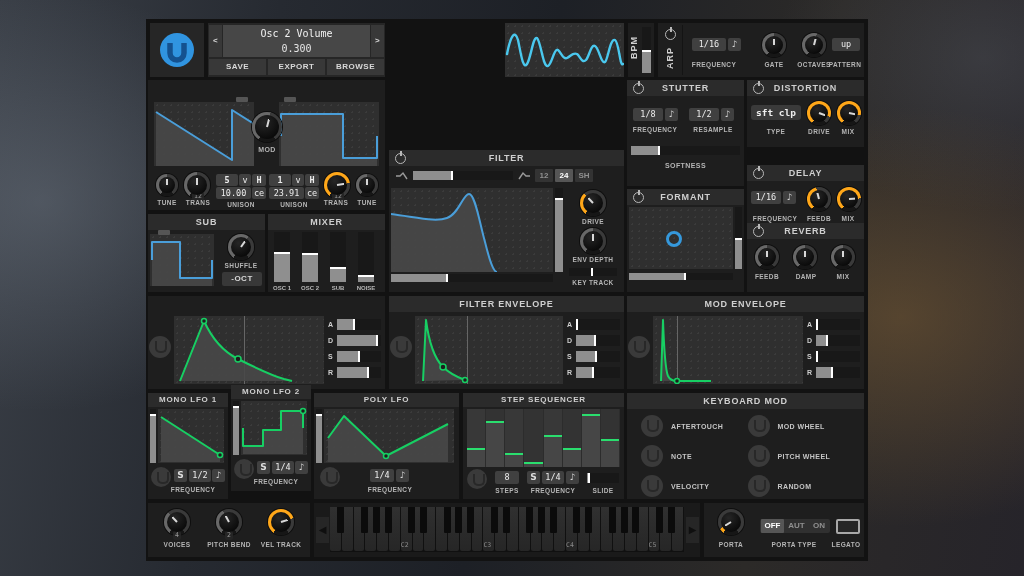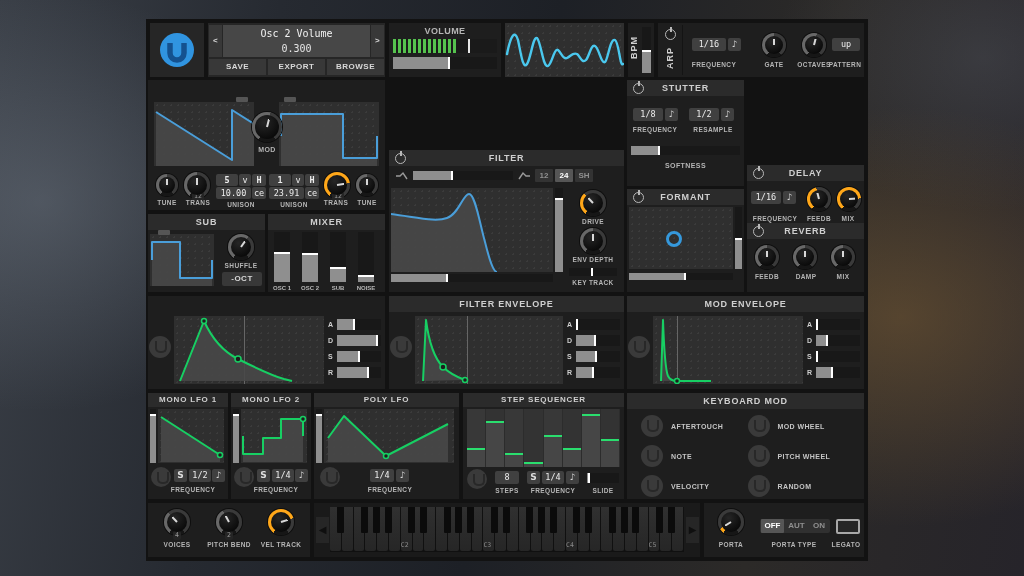--- a/index.html
+++ b/index.html
@@ -115,31 +115,20 @@
     <div style="position:absolute;left:15px;top:2px;width:147px;height:32px;background:#474747;text-align:center">
       <div style="font:10px/17px 'DejaVu Sans Mono',monospace;color:#f2f2f2">Osc 2 Volume</div>
       <div style="font:10px/14px 'DejaVu Sans Mono',monospace;color:#e5e5e5">0.300</div>
     </div>
     <div class="btn" style="left:163px;top:2px;width:13px;height:32px;line-height:32px">&gt;</div>
     <div class="btn" style="left:1px;top:36px;width:57px;height:16px">SAVE</div>
     <div class="btn" style="left:60px;top:36px;width:57px;height:16px">EXPORT</div>
     <div class="btn" style="left:119px;top:36px;width:57px;height:16px">BROWSE</div>
   </div>
 
-  <div class="panel" style="left:243px;top:4px;width:112px;height:54px">
-    <div class="lbl" style="left:0;top:3px;width:112px;font-size:9px">VOLUME</div>
-    <div class="meter" style="left: 4px; top: 16px; width: 104px; height: 14px; --v: 0.62;">
-        <b></b>
-        <u style="left:72%"></u>
-      </div>
-    <div class="hsl" style="left: 4px; top: 34px; width: 104px; height: 12px; --v: 0.55;">
-        <b></b>
-        <u></u>
-      </div>
-  </div>
 
   <div class="panel disp" style="left:359px;top:4px;width:119px;height:54px">
     <svg width="119" height="54" viewBox="0 0 119 52">
       <path d="M2,30 C6,10 10,6 13,16 C16,30 18,46 22,40 C26,34 28,12 32,14 C36,18 38,44 43,42 C47,40 49,24 53,26 C56,28 58,36 62,34 C66,32 68,28 72,30 C75,32 77,40 81,36 C84,33 86,20 90,22 C94,24 96,40 100,38 C103,36 105,14 110,16 C114,18 115,44 118,40" stroke="#4ac8ee" stroke-width="2.4" fill="none" stroke-linecap="round"></path>
     </svg>
   </div>
 
   <div class="panel" style="left:482px;top:4px;width:26px;height:54px">
     <span class="vtxt" style="left:2px;top:13px">BPM</span>
     <div class="vsl" style="left: 14px; top: 4px; width: 9px; height: 46px; --v: 0.5;">
@@ -292,20 +281,34 @@
     <div class="vsl" style="left: 108px; top: 18px; width: 7px; height: 62px; --v: 0.5;">
         <b></b>
         <u></u>
       </div>
     <div class="hsl" style="left: 2px; top: 84px; width: 104px; height: 7px; --v: 0.55;">
         <b></b>
         <u></u>
       </div>
   </div>
 
+  <div class="panel" style="left:601px;top:61px;width:117px;height:67px">
+    <div class="ptitle">DISTORTION</div>
+    <span class="pwr" style="left:6px;top:3px"></span>
+    <div class="typebox" style="left:4px;top:25px;width:50px;height:15px">sft clp</div>
+    <div class="lbl sm" style="left:4px;top:48px;width:50px">TYPE</div>
+    <div class="knob org" style="left: 60px; top: 21px; width: 24px; height: 24px; --v: 0.88;">
+        <i></i>
+      </div>
+    <div class="lbl sm" style="left:56px;top:48px;width:32px">DRIVE</div>
+    <div class="knob org" style="left: 90px; top: 21px; width: 24px; height: 24px; --v: 0.85;">
+        <i></i>
+      </div>
+    <div class="lbl sm" style="left:86px;top:48px;width:30px">MIX</div>
+  </div>
 
   <div class="panel" style="left:601px;top:146px;width:117px;height:70px">
     <div class="ptitle">DELAY</div>
     <span class="pwr" style="left:6px;top:3px"></span>
     <div class="dbox" style="left:4px;top:26px;width:30px;height:13px">1/16</div>
     <div class="nbtn" style="left:36px;top:26px">♪</div>
     <div class="lbl sm" style="left:0;top:50px;width:56px">FREQUENCY</div>
     <div class="knob org" style="left: 60px; top: 22px; width: 24px; height: 24px; --v: 0.45;">
         <i></i>
       </div>
@@ -526,21 +529,21 @@
           <circle class="node" cx="62" cy="45" r="2.5"></circle>
       </svg>
     </div>
     <span class="msrc abs" style="left:3px;top:74px;width:20px;height:20px"></span>
     <div class="sbtn" style="left:26px;top:76px">S</div>
     <div class="dbox" style="left:41px;top:76px;width:22px;height:13px">1/2</div>
     <div class="nbtn" style="left:64px;top:76px">♪</div>
     <div class="lbl sm" style="left:14px;top:93px;width:62px">FREQUENCY</div>
   </div>
 
-  <div class="panel" style="left:85px;top:374px;width:80px;height:106px">
+  <div class="panel" style="left:85px;top:366px;width:80px;height:106px">
     <div class="ptitle sm">MONO LFO 2</div>
     <div class="vsl" style="left: 2px; top: 16px; width: 6px; height: 54px; --v: 0.9;">
         <b></b>
         <u></u>
       </div>
     <div class="disp" style="left:10px;top:16px;width:66px;height:54px">
       <svg width="66" height="54" viewBox="0 0 66 52">
         <path class="wfill" d="M2,44 L22,44 L22,28 L40,28 L40,9 L62,9 L62,52 L2,52 Z"></path>
         <path class="greenw" d="M2,26 L2,44 L22,44 L22,28 L40,28 L40,9 L62,9 L62,26"></path>
         <circle class="node" cx="62" cy="9" r="2.5"></circle>

